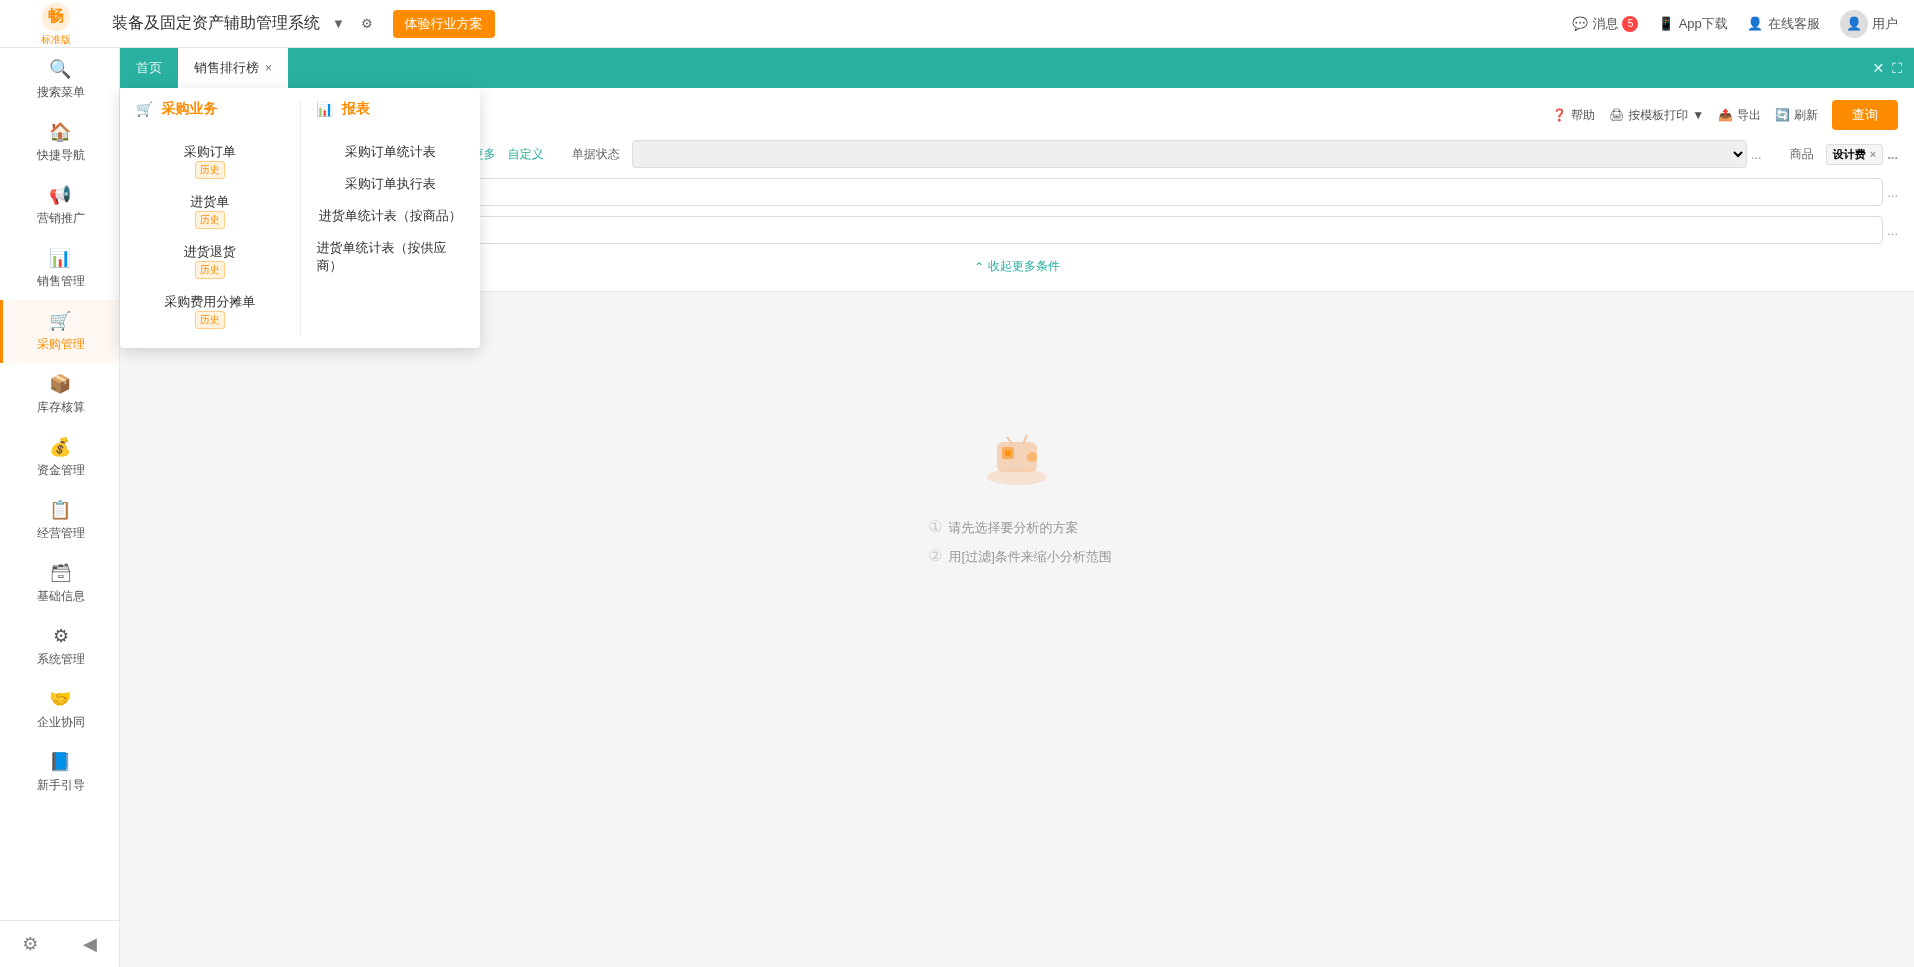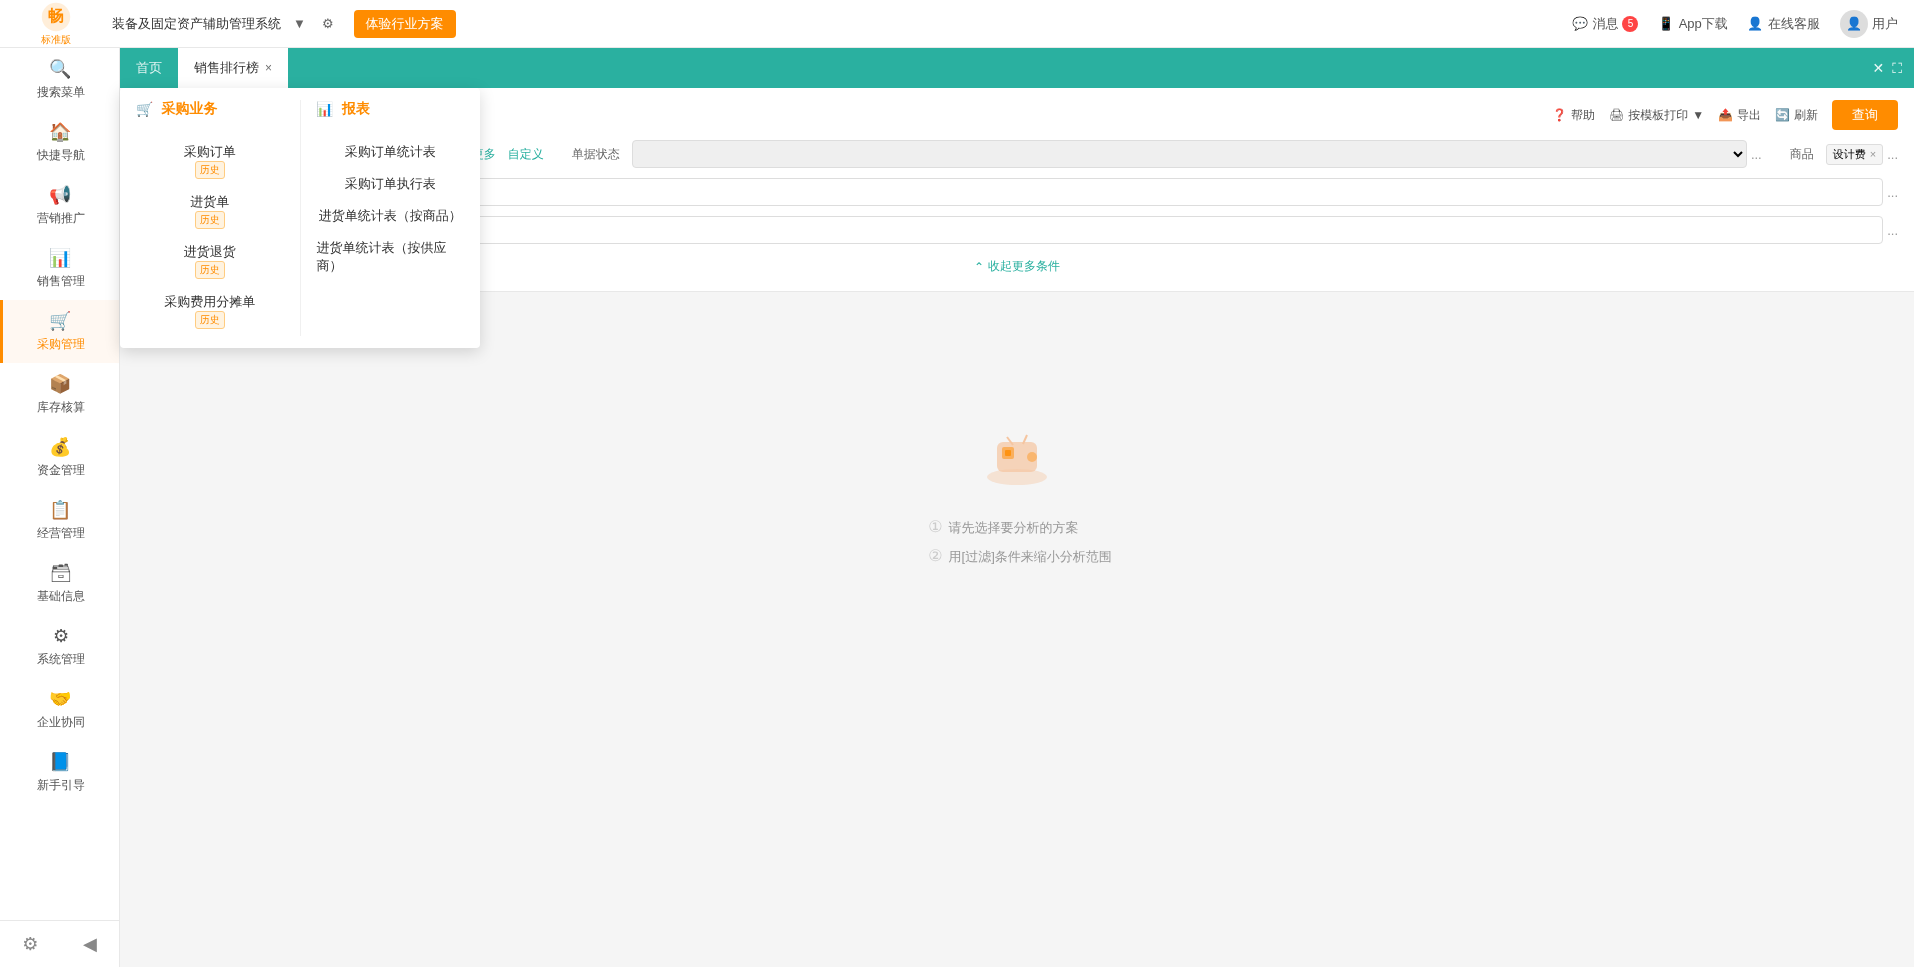--- a/index.html
+++ b/index.html
@@ -31,21 +31,21 @@
     .logo-icon {
       width: 32px;
       height: 32px;
     }
     .logo-text {
       font-size: 10px;
       color: #ff8c00;
     }
     .system-title {
       color: #333;
-      font-size: 13px;
+      font-size: 16px;
       margin-left: 8px;
     }
     .system-dropdown {
       cursor: pointer;
       color: #666;
       margin-left: 4px;
     }
     .gear-icon {
       color: #666;
       margin-left: 8px;
@@ -499,21 +499,21 @@
       <span class="date-shortcut">更多</span>
       <span class="date-shortcut">自定义</span>
 
       <span class="filter-label" style="margin-left:16px;">单据状态</span>
       <div style="display:flex;align-items:center;gap:4px;flex:1;">
         <select class="filter-select" style="flex:1;"></select>
         <span class="more-dots">...</span>
       </div>
 
       <span class="filter-label" style="margin-left:16px;">商品</span>
-      <div style="display:flex;align-items:center;gap:4px;">
+      <div style="display:flex;align-items:center;gap:4px;font-weight:bold;">
         <div class="tag-close">
           <span>设计费</span>
           <span style="cursor:pointer;color:#999;">×</span>
         </div>
         <span class="more-dots">...</span>
       </div>
     </div>
 
     <div class="filter-row">
       <span class="filter-label">排名项目</span>

